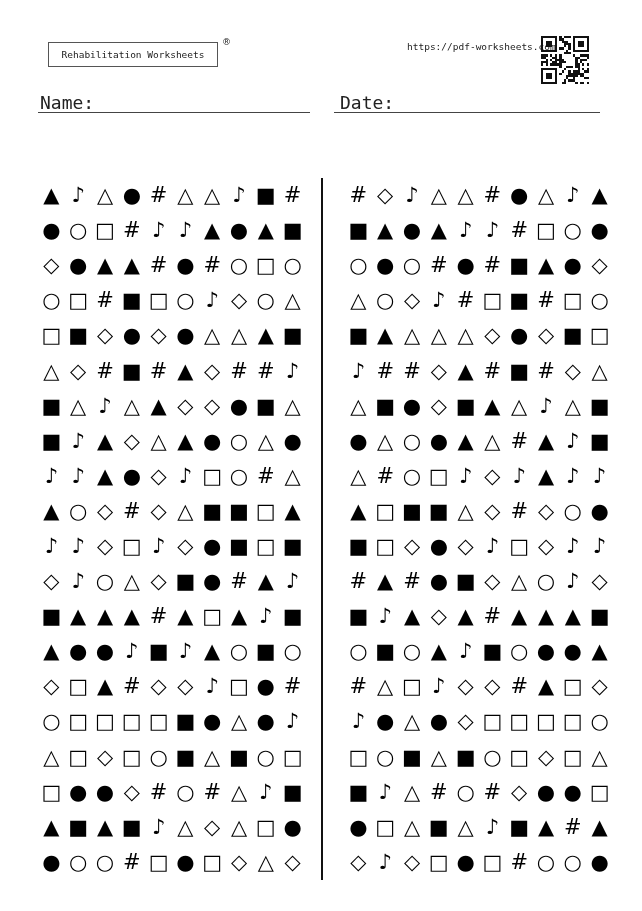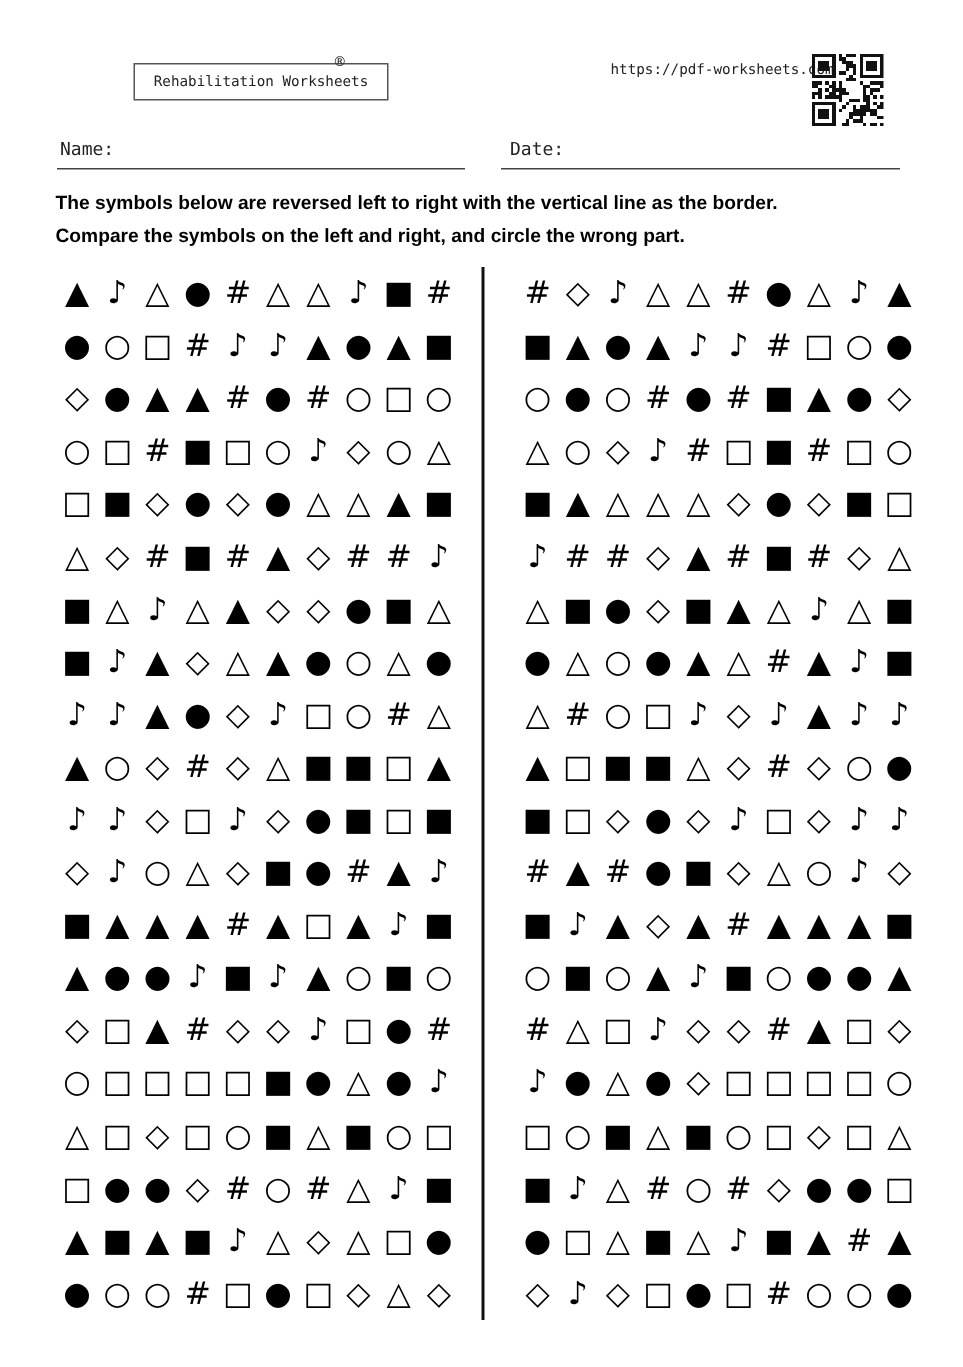--- a/index.html
+++ b/index.html
@@ -5,35 +5,35 @@
   html,body{margin:0;padding:0;background:#fff;}
   .page{
     position:relative;width:642px;height:911px;background:#ffffff;
     overflow:hidden;font-family:"DejaVu Sans",sans-serif;color:#000;
   }
   
   .brand-box{
     position:absolute;left:48px;top:42px;width:170px;height:25px;
     border:1.5px solid #555;display:flex;align-items:center;justify-content:center;
     font-family:"DejaVu Sans Mono",monospace;font-size:9.5px;color:#222;
-    box-sizing:border-box;letter-spacing:0px;margin-left:41px;
+    box-sizing:border-box;letter-spacing:0px;
   }
   .reg-mark{
     position:absolute;left:222px;top:37px;font-size:9px;color:#222;
     font-family:"DejaVu Sans",sans-serif;
   }
   .site-url{
     position:absolute;left:407px;top:41px;
     font-family:"DejaVu Sans Mono",monospace;font-size:9.5px;color:#222;
   }
   .qr{position:absolute;left:541px;top:36px;width:48px;height:48px;}
   
   .field-label{
     position:absolute;font-family:"DejaVu Sans Mono",monospace;
-    font-size:12px;color:#222;
+    font-size:18px;color:#222;
   }
   .name-label{left:40px;top:92px;}
   .date-label{left:340px;top:92px;}
   .field-line{position:absolute;height:0;border-bottom:1.5px solid #444;}
   .name-line{left:38px;top:112px;width:272px;}
   .date-line{left:334px;top:112px;width:266px;}
   
   .instructions{
     position:absolute;left:37px;top:124px;width:585px;
     font-family:"Liberation Sans",sans-serif;font-weight:bold;
@@ -280,24 +280,20 @@
       <rect x="17" y="20" width="1" height="1" fill="#111"></rect>
       <rect x="18" y="20" width="1" height="1" fill="#111"></rect>
       <rect x="20" y="20" width="1" height="1" fill="#111"></rect>
     </svg>
 
   <div class="field-label name-label">Name:</div>
   <div class="field-line name-line"></div>
   <div class="field-label date-label">Date:</div>
   <div class="field-line date-line"></div>
 
-  <div class="instructions">
-    <div>The symbols below are reversed left to right with the vertical line as the border.</div>
-    <div>Compare the symbols on the left and right, and circle the wrong part.</div>
-  </div>
 
   <div class="symbol-grid" id="symbol-grid">
     <div class="divider"></div>
   <div class="grid-row">
         <div class="symbol-group">
           <span class="symbol-cell">▲</span>
           <span class="symbol-cell">♪</span>
           <span class="symbol-cell">△</span>
           <span class="symbol-cell">●</span>
           <span class="symbol-cell">#</span>

